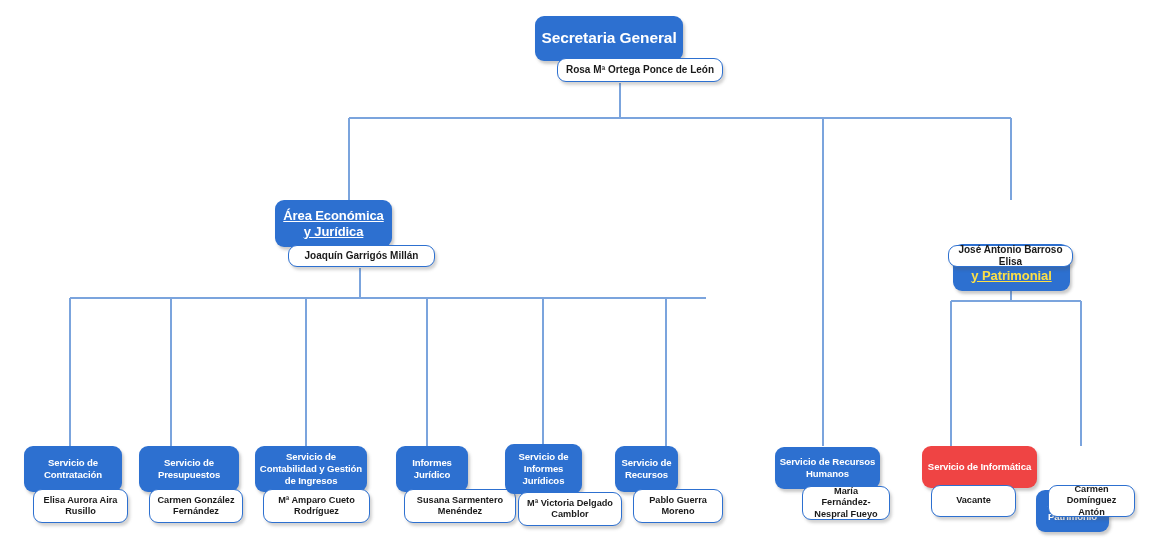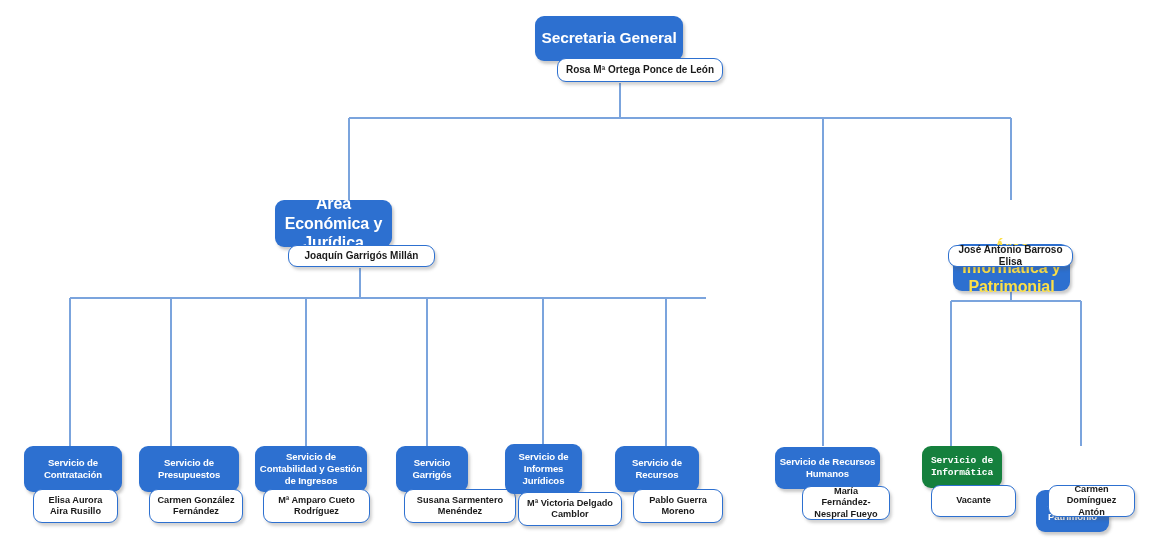--- a/index.html
+++ b/index.html
@@ -58,21 +58,21 @@
     justify-content: center;
     text-align: center;
     font-weight: bold;
     line-height: 1.25;
     padding: 2px 6px;
     box-shadow: 2px 3px 3px rgba(80,80,80,0.26);
   }
   
   .lvl0 .node-title { font-size: 15.5px; }
   .lvl0 .node-person { font-size: 10px; }
-  .lvl1 .node-title { font-size: 16px; }
+  .lvl1 .node-title { font-size: 13px; text-decoration: underline; }
   .lvl1 .node-person { font-size: 10px; }
   .lvl2 .node-title { font-size: 9.6px; }
   .lvl2 .node-person { font-size: 9.2px; }
 </style>
 </head>
 <body style="background: rgb(255, 255, 255);">
 
 <div id="chart-root" style="background: rgb(255, 255, 255);">
 
   <svg id="connector-layer" viewBox="0 0 1170 541" width="1170" height="541" aria-hidden="true">
@@ -115,55 +115,55 @@
     <div class="node-person" style="left: 288px; top: 245px; width: 147px; height: 22px; background: rgb(255, 255, 255); color: rgb(26, 26, 26); border-color: rgb(45, 112, 208);">Joaquín Garrigós Millán</div>
   </div>
 
   <div class="node lvl1">
     <div class="node-title" style="left: 953px; top: 200px; width: 117px; height: 47px; background: rgb(45, 112, 208); color: #fde047; margin-top: 44px;">Área Informática y Patrimonial</div>
     <div class="node-person" style="left: 948px; top: 245px; width: 125px; height: 22px; background: rgb(255, 255, 255); color: rgb(26, 26, 26); border-color: rgb(45, 112, 208);">José Antonio Barroso Elisa</div>
   </div>
 
   <div class="node lvl2">
     <div class="node-title" style="left: 24px; top: 446px; width: 98px; height: 46px; background: rgb(45, 112, 208); color: rgb(255, 255, 255);">Servicio de Contratación</div>
-    <div class="node-person" style="left: 33px; top: 489px; width: 85px; height: 34px; background: rgb(255, 255, 255); color: rgb(26, 26, 26); border-color: rgb(45, 112, 208);">Elisa Aurora Aira Rusillo</div>
+    <div class="node-person" style="left: 33px; top: 489px; width: 95px; height: 34px; background: rgb(255, 255, 255); color: rgb(26, 26, 26); border-color: rgb(45, 112, 208);">Elisa Aurora Aira Rusillo</div>
   </div>
 
   <div class="node lvl2">
     <div class="node-title" style="left: 139px; top: 446px; width: 100px; height: 46px; background: rgb(45, 112, 208); color: rgb(255, 255, 255);">Servicio de Presupuestos</div>
     <div class="node-person" style="left: 149px; top: 489px; width: 94px; height: 34px; background: rgb(255, 255, 255); color: rgb(26, 26, 26); border-color: rgb(45, 112, 208);">Carmen González Fernández</div>
   </div>
 
   <div class="node lvl2">
     <div class="node-title" style="left: 255px; top: 446px; width: 112px; height: 46px; background: rgb(45, 112, 208); color: rgb(255, 255, 255);">Servicio de Contabilidad y Gestión de Ingresos</div>
     <div class="node-person" style="left: 263px; top: 489px; width: 107px; height: 34px; background: rgb(255, 255, 255); color: rgb(26, 26, 26); border-color: rgb(45, 112, 208);">Mª Amparo Cueto Rodríguez</div>
   </div>
 
   <div class="node lvl2">
-    <div class="node-title" style="left: 396px; top: 446px; width: 72px; height: 46px; background: rgb(45, 112, 208); color: rgb(255, 255, 255);">Servicio Garrigós</div>
+    <div class="node-title" style="left: 396px; top: 446px; width: 72px; height: 46px; background: rgb(45, 112, 208); color: rgb(255, 255, 255);">Informes Jurídico</div>
     <div class="node-person" style="left: 404px; top: 489px; width: 112px; height: 34px; background: rgb(255, 255, 255); color: rgb(26, 26, 26); border-color: rgb(45, 112, 208);">Susana Sarmentero Menéndez</div>
   </div>
 
   <div class="node lvl2">
     <div class="node-title" style="left: 505px; top: 444px; width: 77px; height: 50px; background: rgb(45, 112, 208); color: rgb(255, 255, 255);">Servicio de Informes Jurídicos</div>
     <div class="node-person" style="left: 518px; top: 492px; width: 104px; height: 34px; background: rgb(255, 255, 255); color: rgb(26, 26, 26); border-color: rgb(45, 112, 208);">Mª Victoria Delgado Camblor</div>
   </div>
 
   <div class="node lvl2">
-    <div class="node-title" style="left: 615px; top: 446px; width: 84px; height: 46px; background: rgb(45, 112, 208); color: rgb(255, 255, 255);">Servicio de Recursos</div>
+    <div class="node-title" style="left: 615px; top: 446px; width: 63px; height: 46px; background: rgb(45, 112, 208); color: rgb(255, 255, 255);">Servicio de Recursos</div>
     <div class="node-person" style="left: 633px; top: 489px; width: 90px; height: 34px; background: rgb(255, 255, 255); color: rgb(26, 26, 26); border-color: rgb(45, 112, 208);">Pablo Guerra Moreno</div>
   </div>
 
   <div class="node lvl2">
     <div class="node-title" style="left: 775px; top: 447px; width: 105px; height: 42px; background: rgb(45, 112, 208); color: rgb(255, 255, 255);">Servicio de Recursos Humanos</div>
     <div class="node-person" style="left: 802px; top: 486px; width: 88px; height: 34px; background: rgb(255, 255, 255); color: rgb(26, 26, 26); border-color: rgb(45, 112, 208);">María Fernández-Nespral Fueyo</div>
   </div>
 
   <div class="node lvl2">
-    <div class="node-title" style="left: 922px; top: 446px; width: 80px; height: 42px; background: #15803d; color: rgb(255, 255, 255); font-family: Liberation Mono, monospace;">Servicio de Informática</div>
+    <div class="node-title" style="left: 922px; top: 446px; width: 115px; height: 42px; background: #ef4444; color: rgb(255, 255, 255);">Servicio de Informática</div>
     <div class="node-person" style="left: 931px; top: 485px; width: 85px; height: 32px; background: rgb(255, 255, 255); color: rgb(26, 26, 26); border-color: rgb(45, 112, 208);">Vacante</div>
   </div>
 
   <div class="node lvl2">
     <div class="node-title" style="left: 1036px; top: 446px; width: 73px; height: 42px; background: rgb(45, 112, 208); color: rgb(255, 255, 255); margin-top: 44px;">Servicio  de Patrimonio</div>
     <div class="node-person" style="left: 1048px; top: 485px; width: 87px; height: 32px; background: rgb(255, 255, 255); color: rgb(26, 26, 26); border-color: rgb(45, 112, 208);">Carmen Domínguez Antón</div>
   </div>
 
 </div>
 

